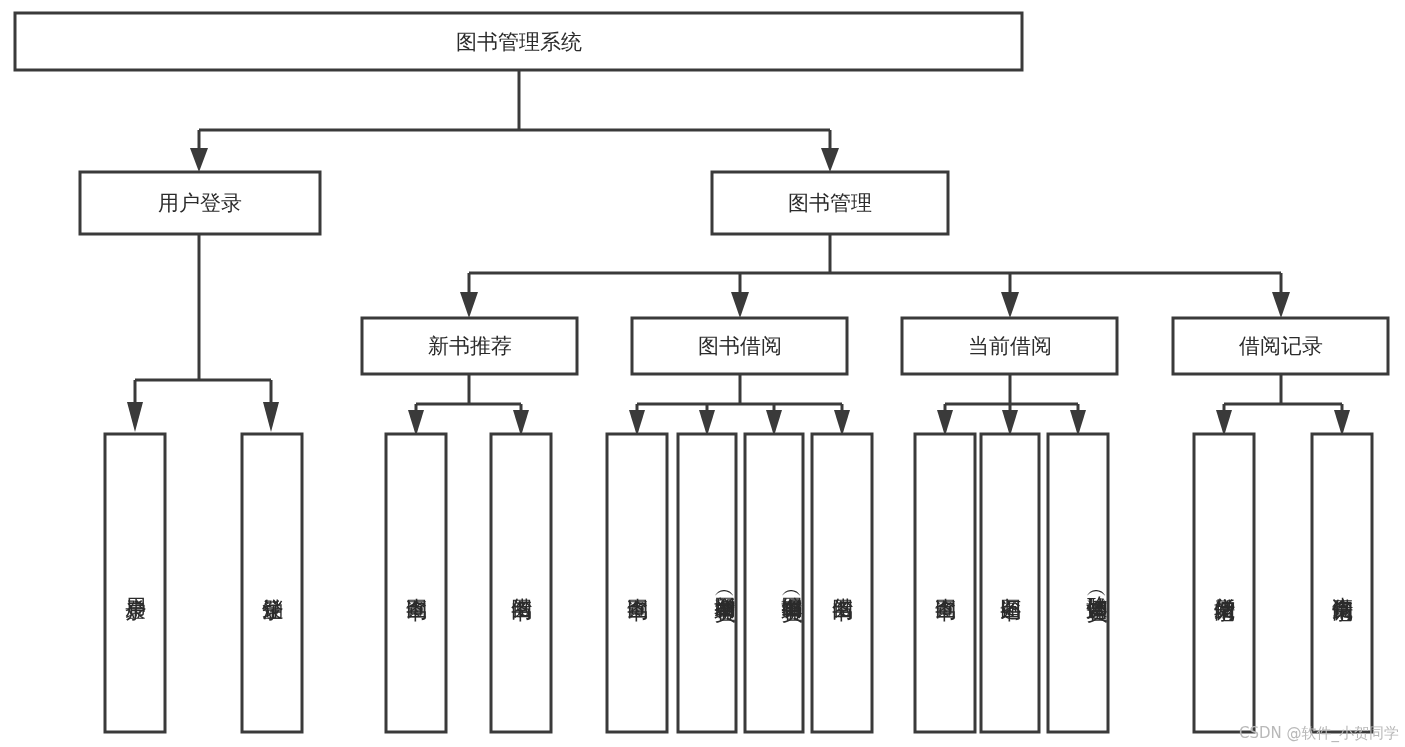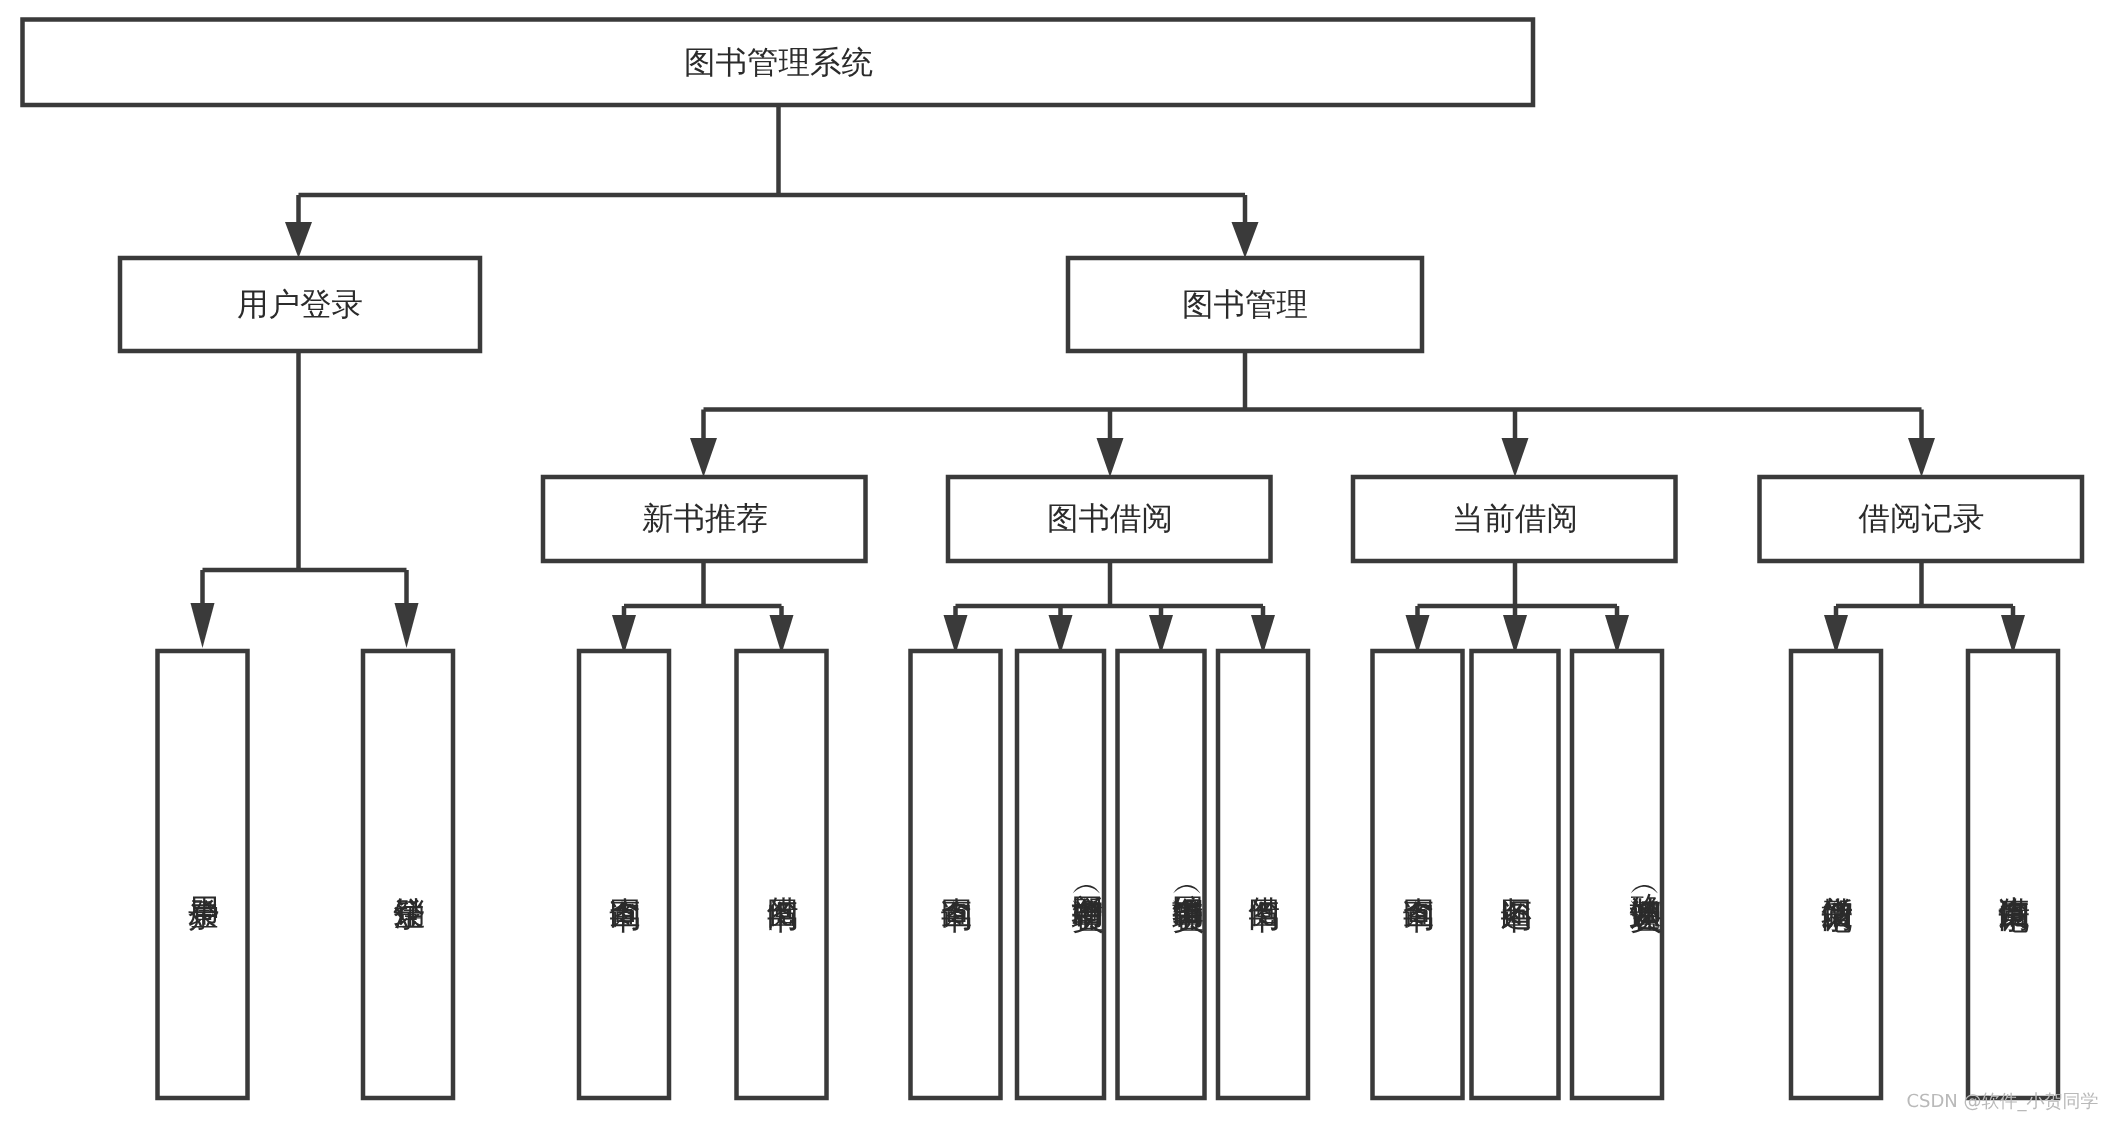--- a/index.html
+++ b/index.html
@@ -32,21 +32,21 @@
     color:#2b2b2b;
     line-height:1.12;
     letter-spacing:1px;
     white-space:nowrap;
     pointer-events:none;
   }
   .watermark{
     position:absolute;
     right:6px;bottom:4px;
     font-family:"DejaVu Sans","Liberation Sans",sans-serif;
-    font-size:12px;
+    font-size:15px;
     color:#b9b9b9;
     white-space:nowrap;
   }
 </style>
 </head>
 <body>
 
 <div id="diagram-root">
 
   <svg class="canvas" viewBox="0 0 1405 747" xmlns="http://www.w3.org/2000/svg">

